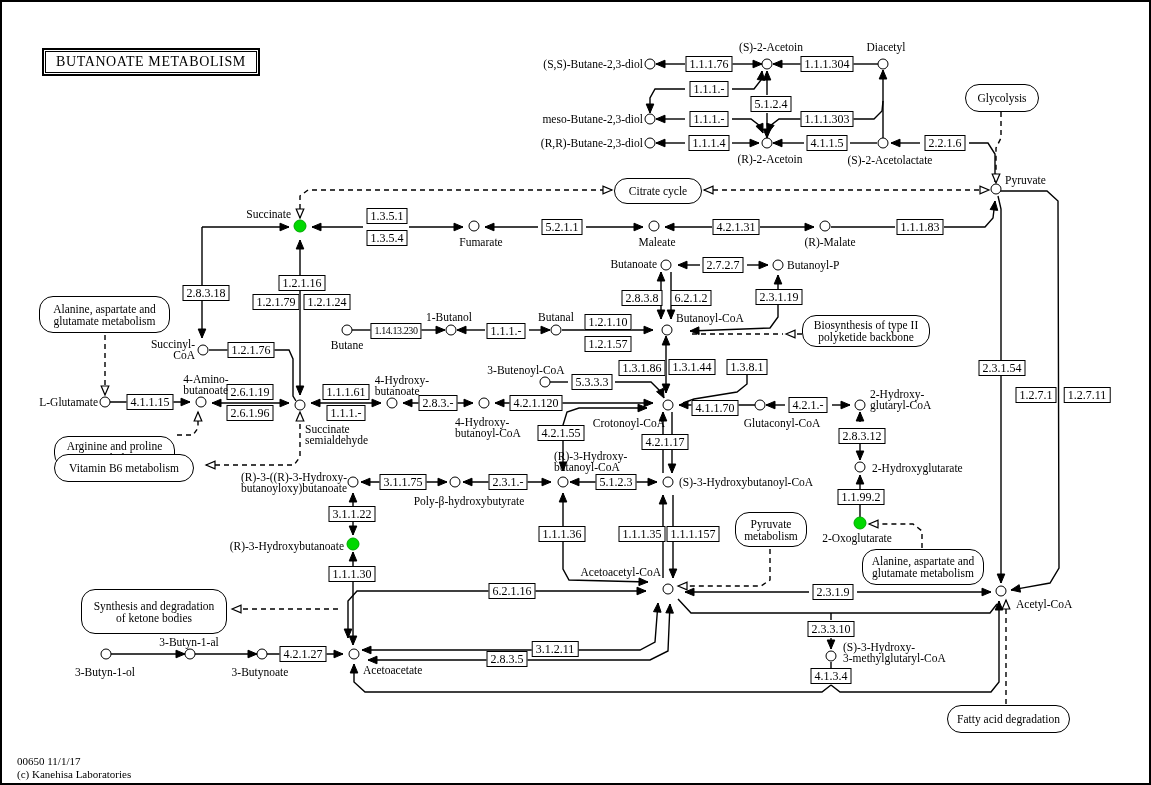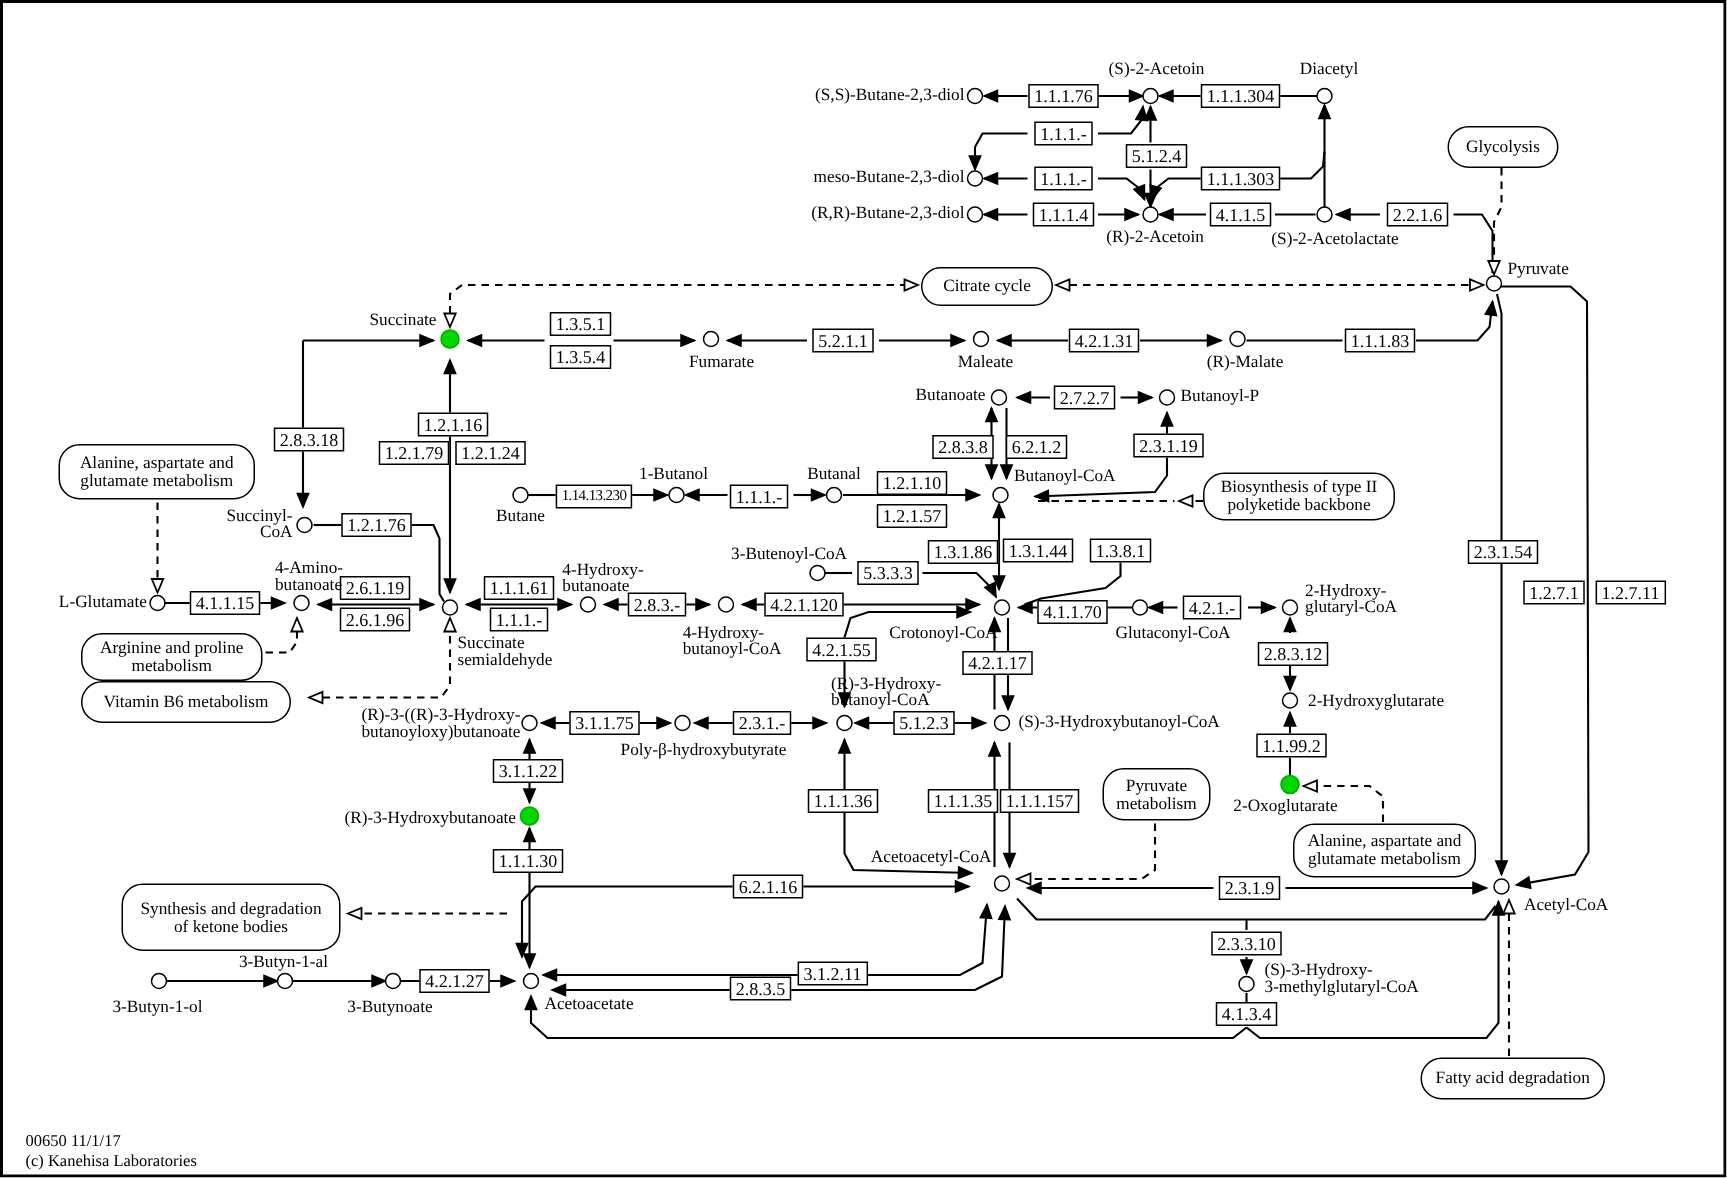--- a/index.html
+++ b/index.html
@@ -411,36 +411,39 @@
       </g>
       <g>
         <path d="M527,328 L548,328" fill="none" stroke="#000000" stroke-width="1.4"></path>
         <polygon points="548,328 539,331.8 539,324.2" fill="#000" stroke="#000" stroke-width="1"></polygon>
       </g>
       <g>
         <path d="M560,328 L651,328" fill="none" stroke="#000000" stroke-width="1.4"></path>
         <polygon points="651,328 642,331.8 642,324.2" fill="#000" stroke="#000" stroke-width="1"></polygon>
       </g>
     </svg>
+  <div id="title-box">
+    <div id="title-inner">BUTANOATE  METABOLISM</div>
+  </div>
   <div id="layer-links">
       <div class="plink" style="left: 963px; top: 82px; width: 74px; height: 28px;">
         <div>Glycolysis</div>
       </div>
       <div class="plink" style="left: 612px; top: 176px; width: 88px; height: 26px;">
         <div>Citrate cycle</div>
       </div>
       <div class="plink" style="left: 37px; top: 294px; width: 131px; height: 37px;">
         <div>Alanine, aspartate and</div>
         <div>glutamate metabolism</div>
       </div>
       <div class="plink" style="left: 800px; top: 313px; width: 128px; height: 32px;">
         <div>Biosynthesis of type II</div>
         <div>polyketide backbone</div>
       </div>
-      <div class="plink" style="left: 52px; top: 420px; width: 121px; height: 32px;">
+      <div class="plink" style="left: 52px; top: 434px; width: 121px; height: 32px;">
         <div>Arginine and proline</div>
         <div>metabolism</div>
       </div>
       <div class="plink" style="left: 52px; top: 452px; width: 140px; height: 28px;">
         <div>Vitamin B6 metabolism</div>
       </div>
       <div class="plink" style="left: 733px; top: 510px; width: 72px; height: 35px;">
         <div>Pyruvate</div>
         <div>metabolism</div>
       </div>

